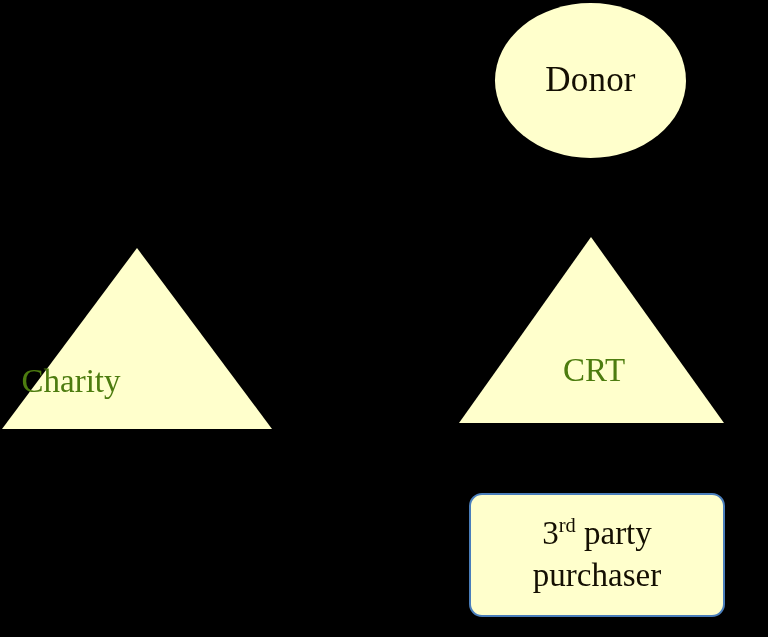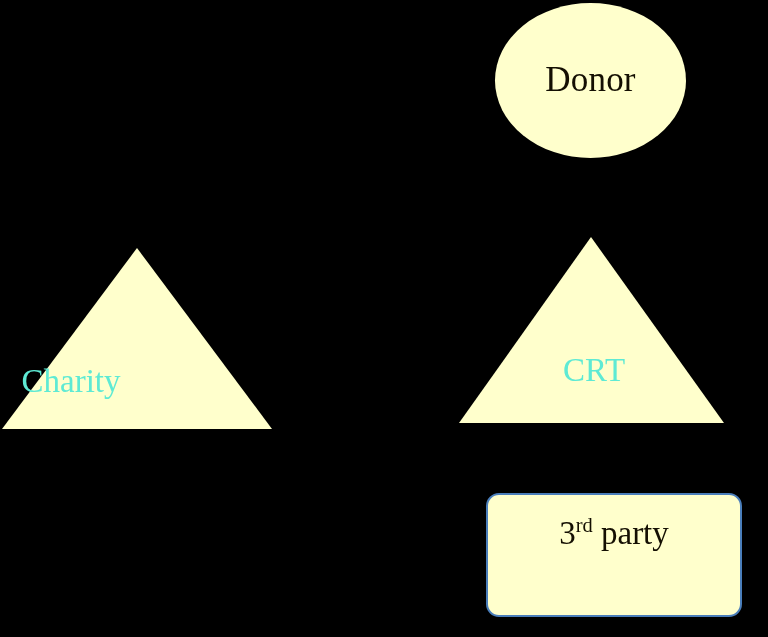--- a/index.html
+++ b/index.html
@@ -58,21 +58,21 @@
     width: 100%;
     height: 100%;
   }
   .tri-label {
     position: absolute;
     left: 0;
     right: 0;
     text-align: center;
     font-size: 33px;
     line-height: 1;
-    color: #5eead4;
+    color: #4d7c0f;
   }
 
   #charity-node {
     left: 2px;
     top: 248px;
     width: 270px;
     height: 181px;
   }
   #charity-node .tri-label {
     top: 117px;
@@ -87,21 +87,21 @@
     height: 186px;
   }
   #crt-node .tri-label {
     top: 117px;
     left: 93px;
     right: 88px;
   }
 
   
   #purchaser-node {
-    left: 486px;
+    left: 469px;
     top: 493px;
     width: 256px;
     height: 124px;
     padding-left: 28px;
   }
   #purchaser-node .shape-rrect {
     position: absolute;
     inset: 0;
     background: #ffffcc;
     border: 2.5px solid #4a7ebb;
@@ -149,16 +149,17 @@
         <polygon points="132,0 265,186 0,186" fill="#ffffcc"></polygon>
       </svg>
     </div>
     <div class="tri-label">CRT</div>
   </div>
 
   <div class="node" id="purchaser-node">
     <div class="shape-rrect"></div>
     <div class="box-text">
       <span><span>3</span><span class="ordinal">rd</span><span> party</span></span><br>
+      <span>purchaser</span>
     </div>
   </div>
 
 </div>
 
 </body></html>

